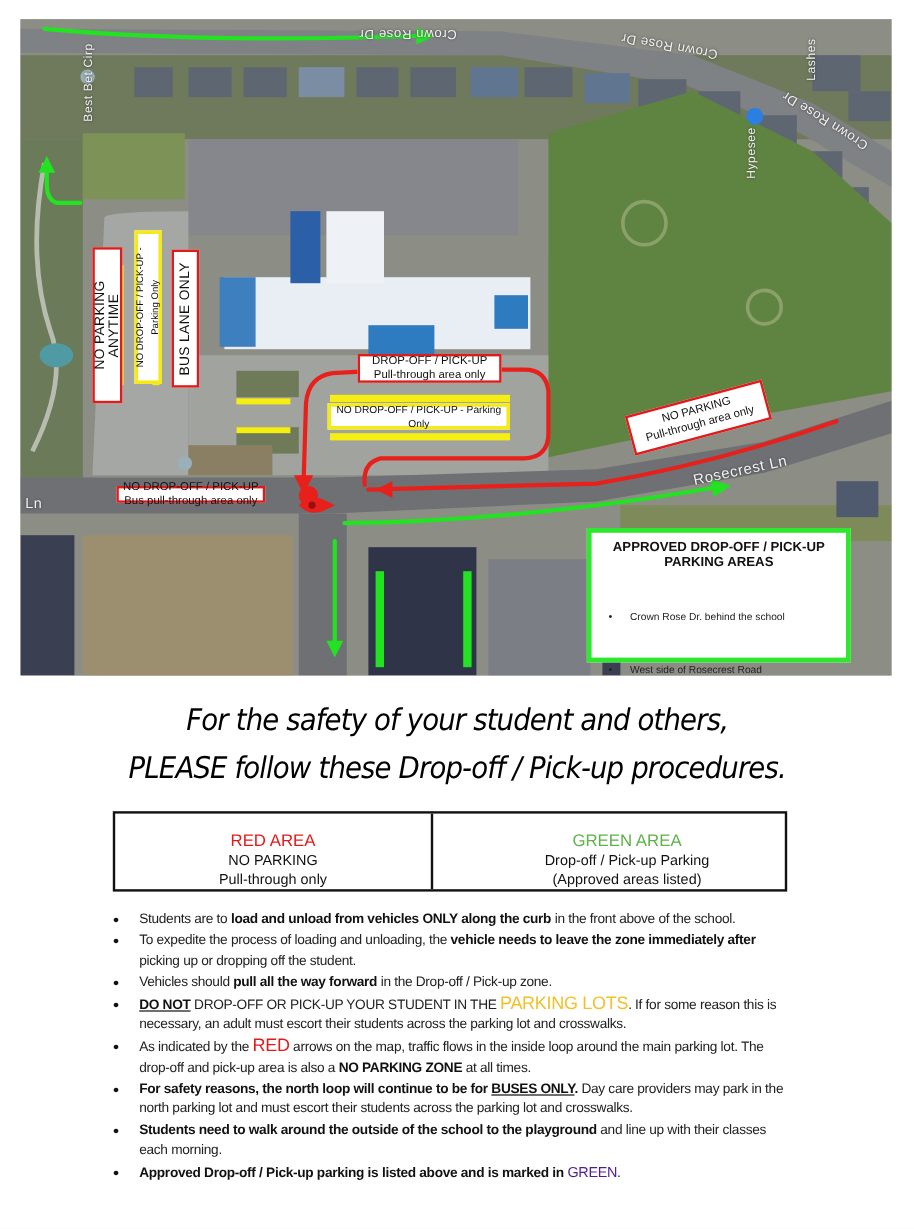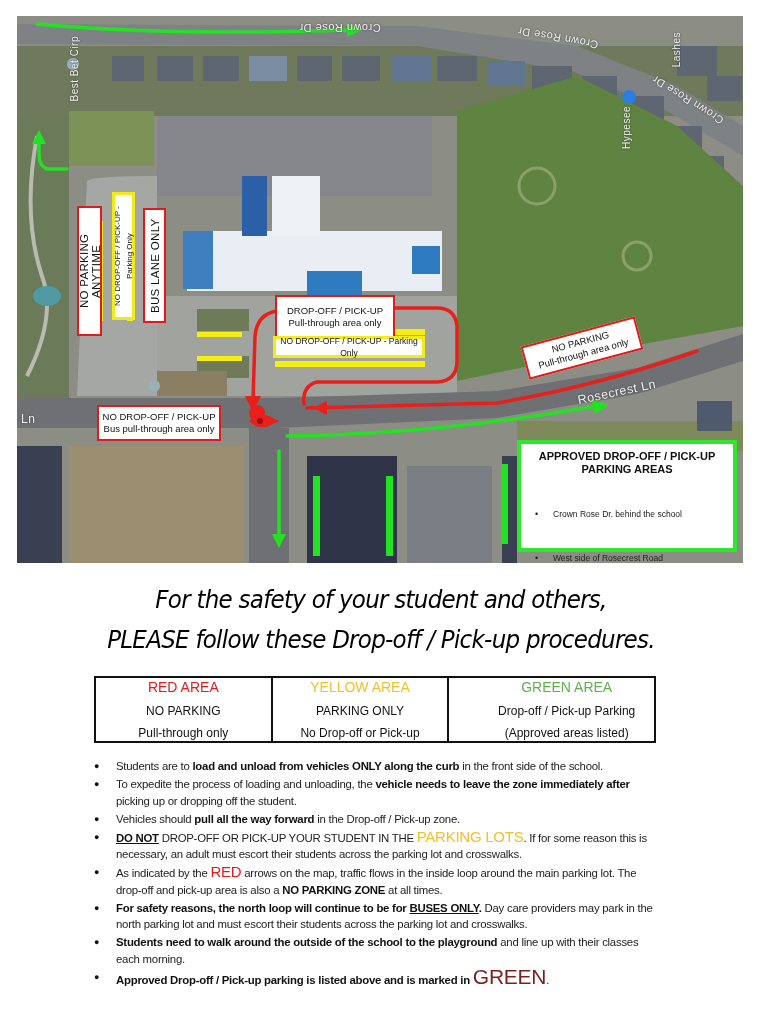--- a/index.html
+++ b/index.html
@@ -20,21 +20,21 @@
     position: absolute; background: #ffffff; border: 2px solid #e01b1b;
     color: #111; text-align: center; font-size: 9.5px; line-height: 12px;
     display: flex; flex-direction: column; align-items: center; justify-content: center;
     font-family: "Liberation Sans", sans-serif;
   }
   .sign.yellow { border-color: #f4ea1a; border-width: 3px; }
   .sign.vert { writing-mode: vertical-rl; transform: rotate(180deg); }
   .sign.big { font-size: 11.5px; letter-spacing: 0.3px; }
 
   .legend-box {
-    position: absolute; left: 500px; top: 424px; width: 220px; height: 112px;
+    position: absolute; left: 472px; top: 424px; width: 220px; height: 112px;
     background: #ffffff; border: 4px solid #2ee82e; padding: 6px 8px 4px 8px;
   }
   .legend-box h3 {
     font-size: 11px; font-weight: bold; text-align: center; line-height: 13px; color: #111;
     font-family: "Liberation Sans", sans-serif;
   }
   .legend-box ul { list-style: none; margin-top: 3px; }
   .legend-box li {
     position: relative; padding-left: 24px; font-size: 8.5px; line-height: 10.5px; color: #222; margin-top: 33px;
   }
@@ -50,21 +50,21 @@
     transform-origin: center;
   }
 
   
   .key {
     position: absolute; left: 94px; top: 676px; width: 562px; height: 67px;
     border: 2px solid #111; display: flex;
   }
   .key .cell {
     flex: 1; border-right: 2px solid #111; display: flex; flex-direction: column;
-    align-items: center; justify-content: space-between; font-size: 12px; line-height: 16px;
+    align-items: center; justify-content: flex-end; font-size: 12px; line-height: 16px;
     font-family: "Liberation Sans Narrow", "Liberation Sans", sans-serif;
   }
   .key .cell:last-child { border-right: none; padding-left: 30px; }
   .key .cell .t { font-size: 14px; line-height: 18px; }
   .key .cell.red .t { color: #e01b1b; }
   .key .cell.yellow .t { color: #f2c029; }
   .key .cell.green .t { color: #5fb14b; }
 
   
   .rules {
@@ -73,21 +73,21 @@
     font-family: "Liberation Sans", sans-serif; letter-spacing: -0.25px;
   }
   .rules li { position: relative; padding-left: 22px; margin-bottom: 1.5px; }
   .rules li::before {
     content: "\25CF"; position: absolute; left: 0; top: 0; font-size: 9px; color: #111;
   }
   .rules b { font-weight: bold; color: #111; margin-top: 36px; }
   .rules u { }
   .rules .c-yellow { color: #f2c029; font-size: 15px; }
   .rules .c-red { color: #e01b1b; font-size: 15px; }
-  .rules .c-green { color: #7f1d1d; font-size: 21px; }
+  .rules .c-green { color: #4c1d95; font-size: 12px; }
 </style>
 </head>
 <body>
 
 <div class="map">
   <svg class="base" width="726" height="547" viewBox="0 0 726 547">
 
     <rect x="0" y="0" width="726" height="547" fill="#8c8e86"></rect>
 
     <rect x="0" y="30" width="726" height="70" fill="#6f7a5c"></rect>
@@ -212,32 +212,32 @@
 
   <div class="sign vert big" style="left:60px; top:190px; width:25px; height:130px;">
     <span>NO PARKING ANYTIME</span>
   </div>
   <div class="sign vert yellow" style="left:95px; top:176px; width:23px; height:128px; font-size:8px;">
     <span>NO DROP-OFF / PICK-UP - Parking Only</span>
   </div>
   <div class="sign vert big" style="left:126px; top:192px; width:23px; height:115px;">
     <span>BUS LANE ONLY</span>
   </div>
-  <div class="sign" style="left:258px; top:279px; width:120px; height:44px;align-items:center;">
+  <div class="sign" style="left:281px; top:279px; width:120px; height:24px;align-items:center;">
     <span>DROP-OFF / PICK-UP</span>
     <span>Pull-through area only</span>
   </div>
   <div class="sign yellow" style="left:256px; top:320px; width:152px; height:22px; font-size:8.5px;">
     <span>NO DROP-OFF / PICK-UP - Parking Only</span>
   </div>
   <div class="sign" style="left:506px; top:315px; width:118px; height:34px; transform:rotate(-15deg);">
     <span>NO PARKING</span>
     <span>Pull-through area only</span>
   </div>
-  <div class="sign" style="left:80px; top:389px; width:124px; height:36px;">
+  <div class="sign" style="left:80px; top:389px; width:124px; height:14px;">
     <span>NO DROP-OFF / PICK-UP</span>
     <span>Bus pull-through area only</span>
   </div>
 
   <div class="legend-box">
     <h3>
       <span>APPROVED DROP-OFF / PICK-UP</span><br>
       <span>PARKING AREAS</span>
     </h3>
     <ul>
@@ -253,35 +253,30 @@
   <div>For the safety of your student and others,</div>
   <div>PLEASE follow these Drop-off / Pick-up procedures.</div>
 </div>
 
 <div class="key">
   <div class="cell red">
     <span class="t">RED AREA</span>
     <span>NO PARKING</span>
     <span>Pull-through only</span>
   </div>
-  <div class="cell yellow">
-    <span class="t">YELLOW AREA</span>
-    <span>PARKING ONLY</span>
-    <span>No Drop-off or Pick-up</span>
-  </div>
   <div class="cell green">
     <span class="t">GREEN AREA</span>
     <span>Drop-off / Pick-up Parking</span>
     <span>(Approved areas listed)</span>
   </div>
 </div>
 
 <ul class="rules">
   <li>
-    <span>Students are to </span><b>load and unload from vehicles ONLY along the curb</b><span> in the front side of the school.</span>
+    <span>Students are to </span><b>load and unload from vehicles ONLY along the curb</b><span> in the front above of the school.</span>
   </li>
   <li>
     <span>To expedite the process of loading and unloading, the </span><b>vehicle needs to leave the zone immediately after</b><span> picking up or dropping off the student.</span>
   </li>
   <li>
     <span>Vehicles should </span><b>pull all the way forward</b><span> in the Drop-off / Pick-up zone.</span>
   </li>
   <li>
     <b><u>DO NOT</u></b><span> DROP-OFF OR PICK-UP YOUR STUDENT IN THE </span><span class="c-yellow">PARKING LOTS</span><span>. If for some reason this is necessary, an adult must escort their students across the parking lot and crosswalks.</span>
   </li>

